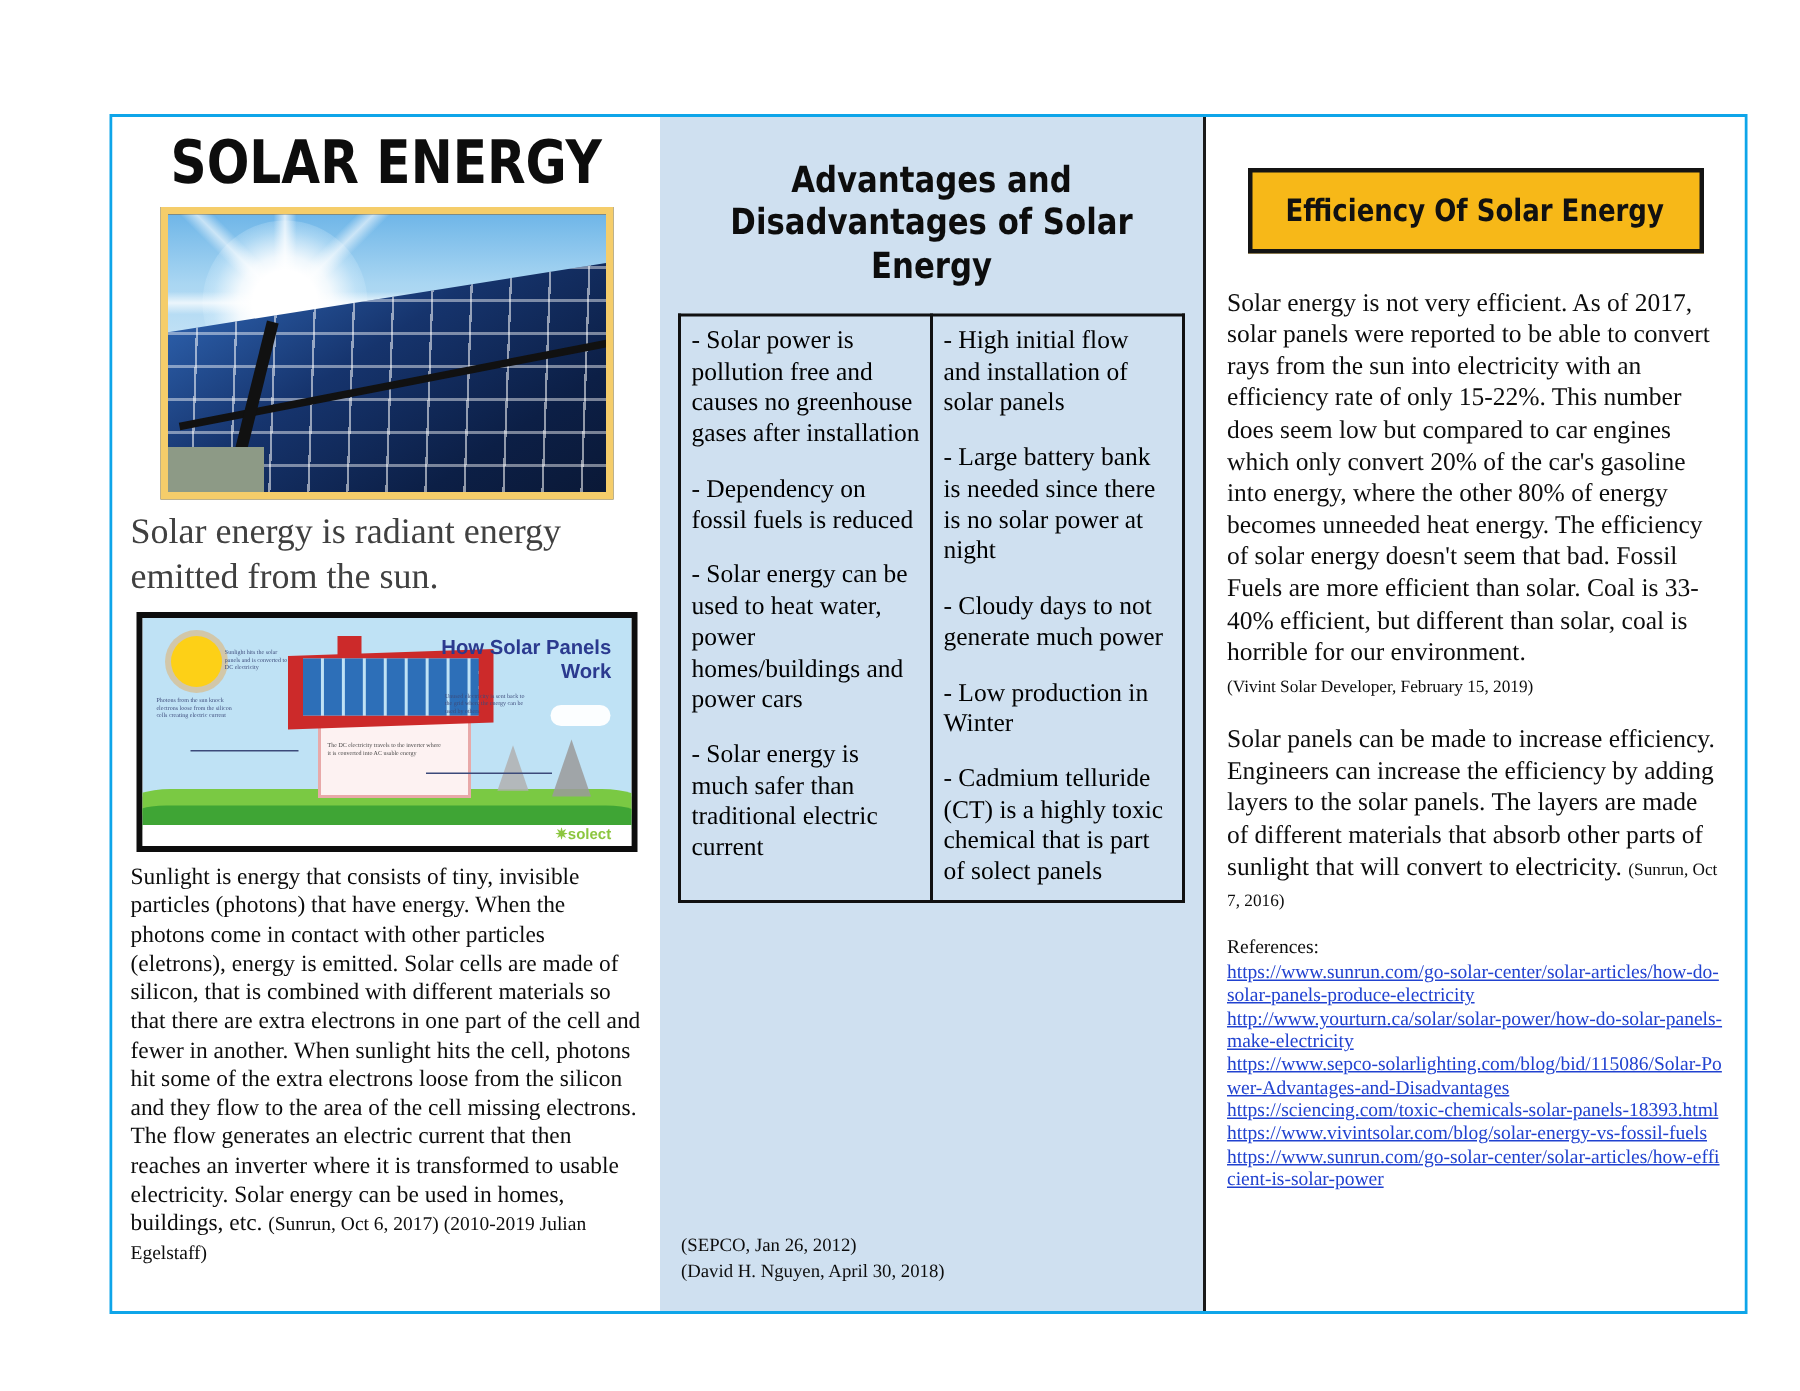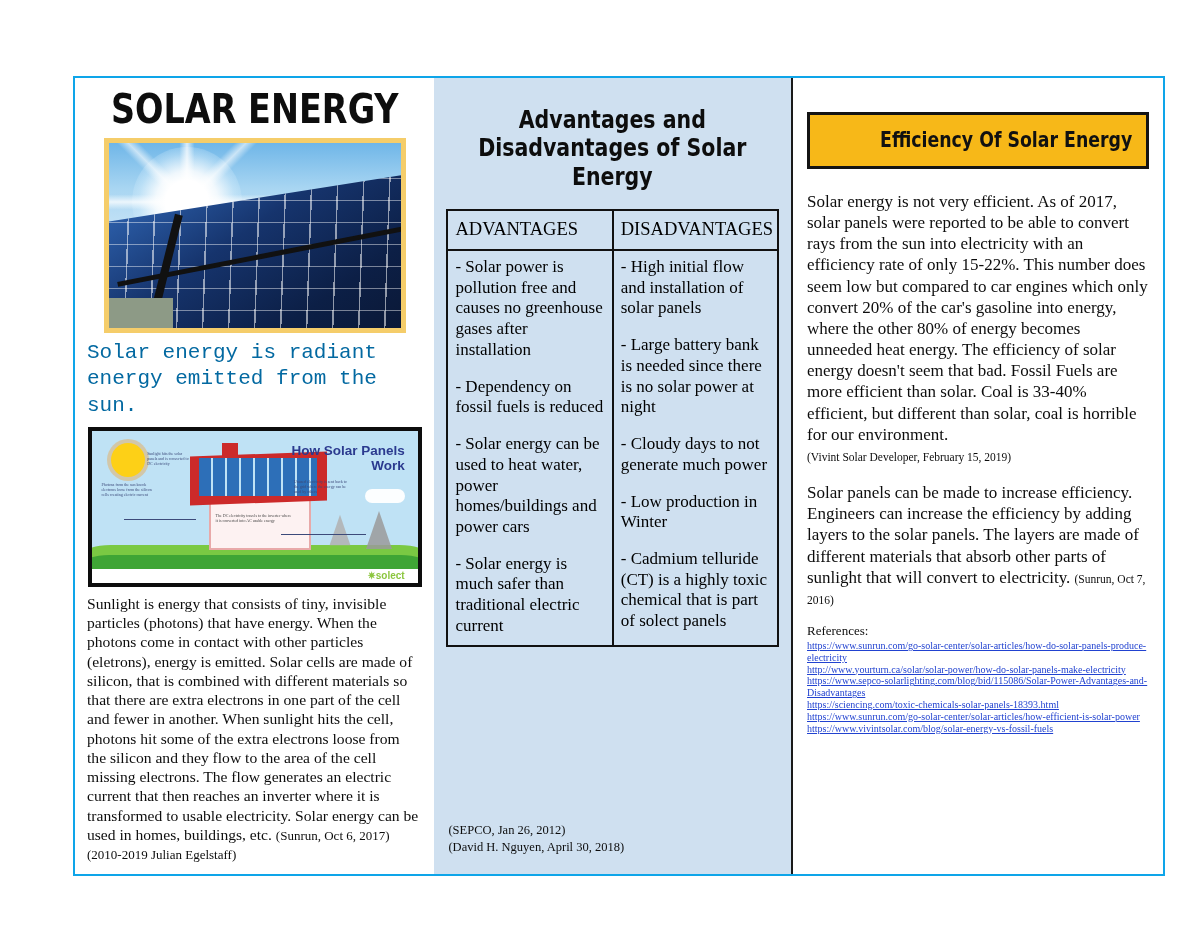--- a/index.html
+++ b/index.html
@@ -94,25 +94,24 @@
     background: #111;
   }
   .photo-strut.s1 { left: 2%; top: 60%; width: 100%; height: 5px; transform: rotate(-11deg); }
   .photo-strut.s2 { left: 18%; top: 38%; width: 8px; height: 62%; transform: rotate(14deg); }
   .photo-ground {
     position: absolute; left: 0; bottom: 0; width: 22%; height: 16%;
     background: #8d9a86;
   }
 
   .lead-text {
-    font-size: 21px;
+    font-size: 24px;
     line-height: 1.25;
-    color: #0369a1;
+    color: #404040;
     margin: 7px 2px 8px 2px;
-    font-family: Liberation Mono, monospace;
   }
 
   .diagram-frame {
     width: 334px;
     height: 160px;
     margin: 0 auto 7px auto;
     border: 4px solid #0d0d0d;
     box-sizing: border-box;
     background: #ffffff;
     position: relative;
@@ -225,26 +224,26 @@
   .col-right {
     flex: 1;
     box-sizing: border-box;
     background: #ffffff;
     border-left: 2px solid #1a1a1a;
     padding: 8px 14px 6px 14px;
     position: relative;
   }
 
   .eff-banner {
-    width: 342px;
+    width: 304px;
     margin: 26px auto 22px auto;
     background: #f7b818;
     border: 3px solid #141414;
     box-sizing: border-box;
-    text-align: right;
+    text-align: center;
     padding: 13px 6px 14px 6px;
   }
   .eff-banner-text {
     font-family: "DejaVu Sans Condensed", "Liberation Sans", sans-serif;
     font-weight: bold;
     font-size: 20.5px;
     color: #111111;
     transform: scaleX(0.94);
     display: inline-block;
   }
@@ -258,21 +257,21 @@
   .right-text.p2 { margin-top: 16px; }
   .small-cite { font-size: 11.5px; }
 
   .refs-label {
     font-size: 13px;
     color: #0d0d0d;
     margin: 4px 0 1px 0;
   }
   .ref-link {
     display: block;
-    font-size: 10px;
+    font-size: 13px;
     line-height: 1.18;
     color: #2142d0;
     text-decoration: underline;
     word-break: break-all;
   }
 </style>
 </head>
 <body>
 
 <div id="poster">
@@ -323,24 +322,20 @@
       <span>Sunlight is energy that consists of tiny, invisible particles (photons) that have energy. When the photons come in contact with other particles (eletrons), energy is emitted. Solar cells are made of silicon, that is combined with different materials so that there are extra electrons in one part of the cell and fewer in another. When sunlight hits the cell, photons hit some of the extra electrons loose from the silicon and they flow to the area of the cell missing electrons. The flow generates an electric current that then reaches an inverter where it is transformed to usable electricity. Solar energy can be used in homes, buildings, etc. </span><span class="cite-inline">(Sunrun, Oct 6, 2017) (2010-2019 Julian Egelstaff)</span>
     </div>
   </div>
 
   <div class="col-mid">
 
     <div class="mid-title">Advantages and Disadvantages of Solar Energy</div>
 
     <table class="adv-table">
       <tbody>
-          <tr>
-        <th>ADVANTAGES</th>
-        <th>DISADVANTAGES</th>
-      </tr>
       <tr>
         <td>
           <p class="cell-item">- Solar power is pollution free and causes no greenhouse gases after installation</p>
           <p class="cell-item">- Dependency on fossil fuels is reduced</p>
           <p class="cell-item">- Solar energy can be used to heat water, power homes/buildings and power cars</p>
           <p class="cell-item">- Solar energy is much safer than traditional electric current</p>
         </td>
         <td>
           <p class="cell-item">- High initial flow and installation of solar panels</p>
           <p class="cell-item">- Large battery bank is needed since there is no solar power at night</p>
@@ -372,18 +367,18 @@
     <div class="right-text p2">
       <span>Solar panels can be made to increase efficiency. Engineers can increase the efficiency by adding layers to the solar panels. The layers are made of different materials that absorb other parts of sunlight that will convert to electricity. </span><span class="small-cite">(Sunrun, Oct 7, 2016)</span>
     </div>
 
     <div class="refs-label">References:</div>
     <div>
       <a class="ref-link" href="#">https://www.sunrun.com/go-solar-center/solar-articles/how-do-solar-panels-produce-electricity</a>
       <a class="ref-link" href="#">http://www.yourturn.ca/solar/solar-power/how-do-solar-panels-make-electricity</a>
       <a class="ref-link" href="#">https://www.sepco-solarlighting.com/blog/bid/115086/Solar-Power-Advantages-and-Disadvantages</a>
       <a class="ref-link" href="#">https://sciencing.com/toxic-chemicals-solar-panels-18393.html</a>
+      <a class="ref-link" href="#">https://www.vivintsolar.com/blog/solar-energy-vs-fossil-fuels</a>
       <a class="ref-link" href="#">https://www.sunrun.com/go-solar-center/solar-articles/how-efficient-is-solar-power</a>
-      <a class="ref-link" href="#">https://www.vivintsolar.com/blog/solar-energy-vs-fossil-fuels</a>
     </div>
   </div>
 
 </div>
 
 </body></html>

